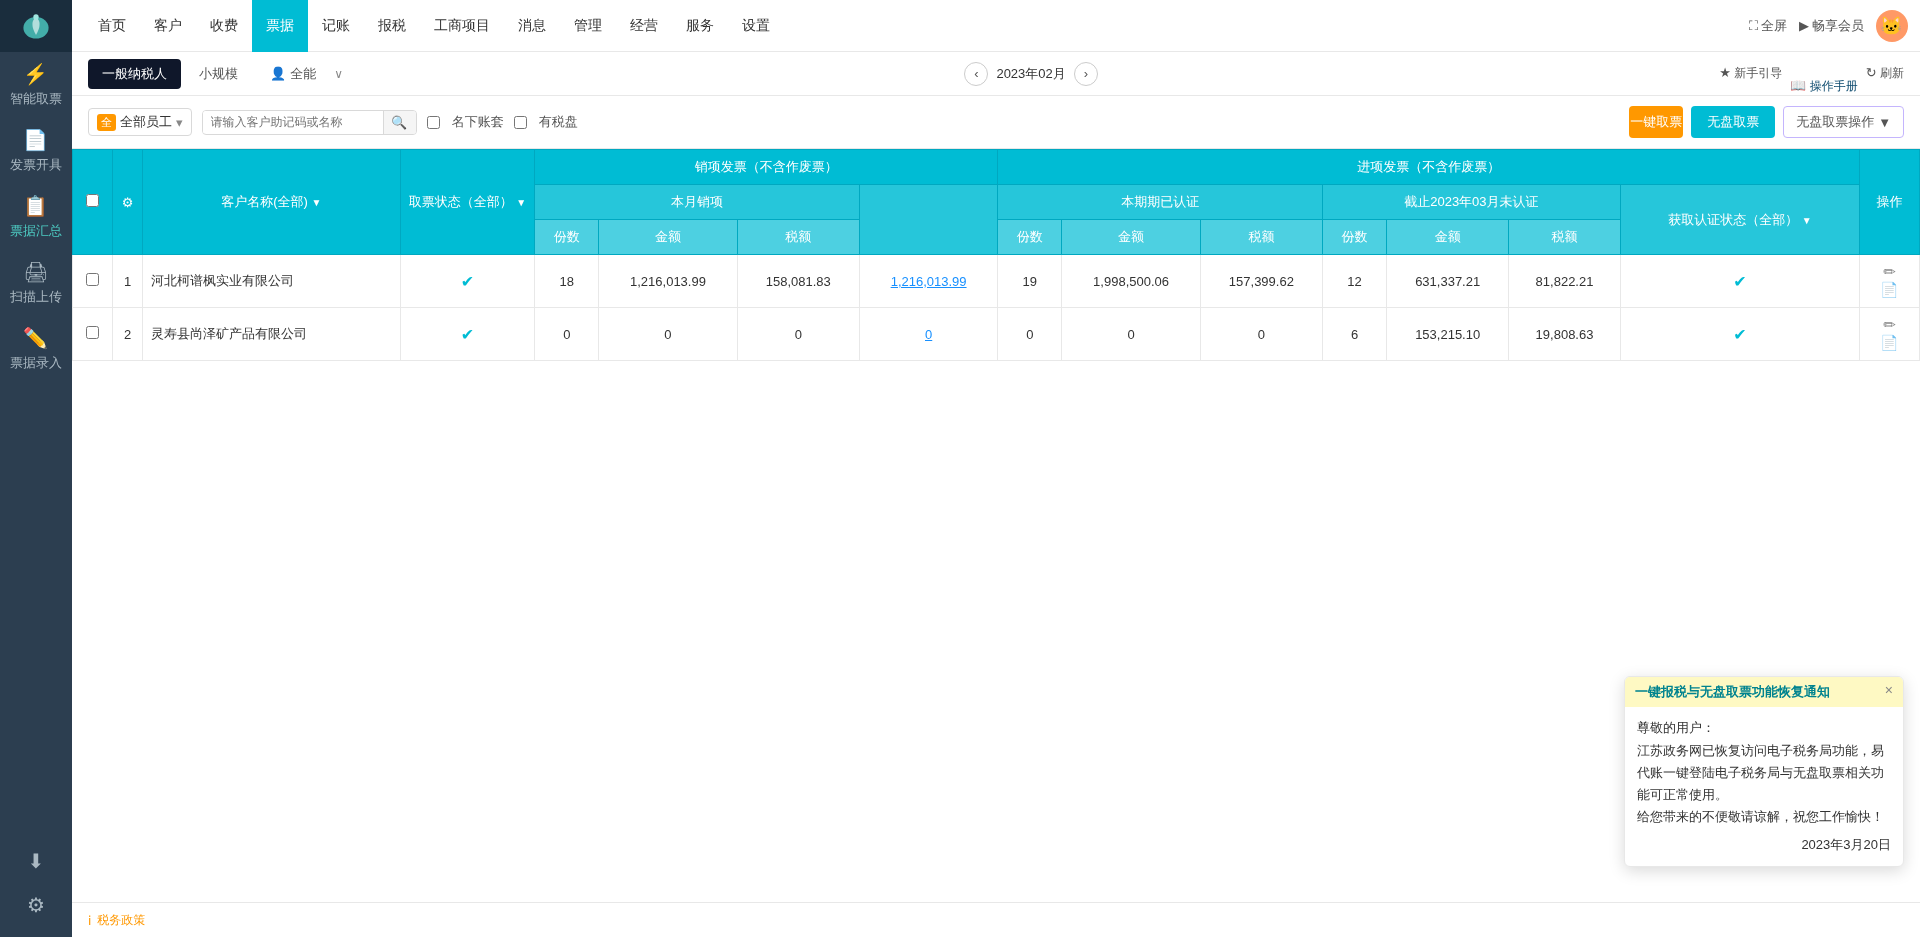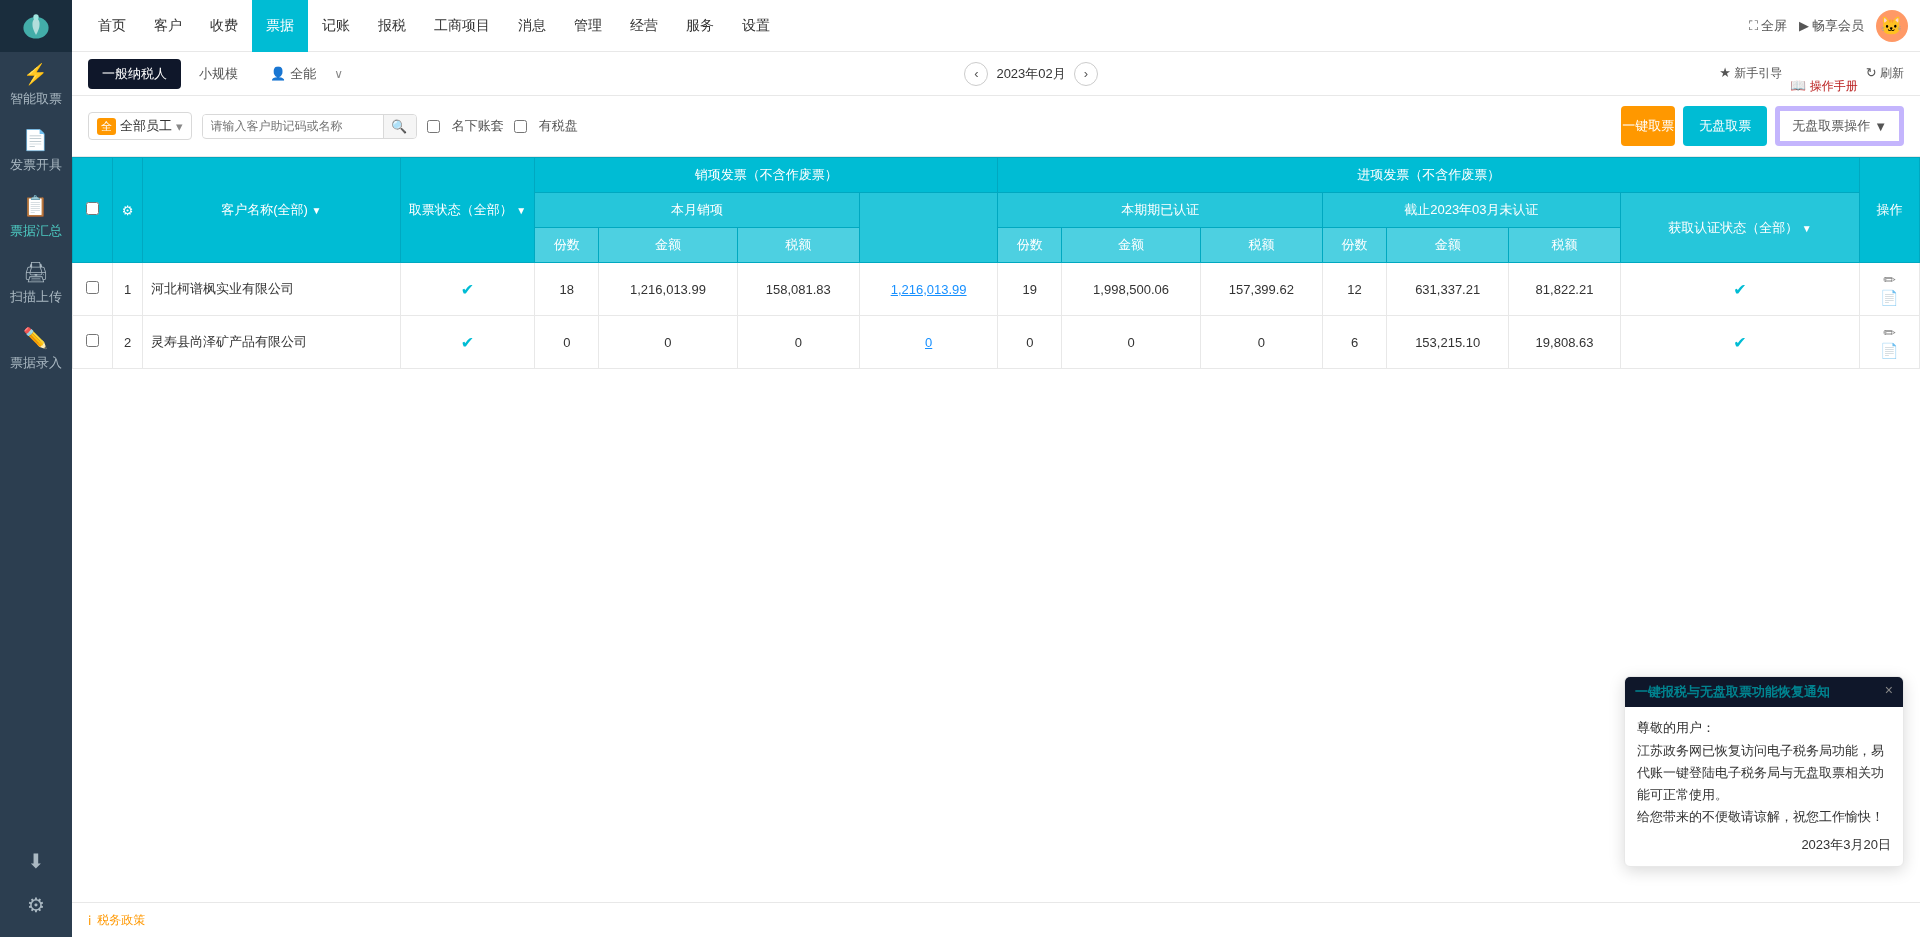--- a/index.html
+++ b/index.html
@@ -175,21 +175,21 @@
     .toolbar-right { margin-left: auto; display: flex; gap: 8px; }
     .btn-orange {
       background: #ff9800; color: #fff; border: none; border-radius: 4px;
       padding: 6px 1px; cursor: pointer; font-size: 13px;
     }
     .btn-teal {
       background: #00bcd4; color: #fff; border: none; border-radius: 4px;
       padding: 6px 16px; cursor: pointer; font-size: 13px;
     }
     .btn-outline {
-      background: #fff; color: #555; border: 5px solid #c4b5fd; border-radius: 4px;
+      background: #fff; color: #555; border: 1px solid #c4b5fd; border-radius: 4px;
       padding: 6px 12px; cursor: pointer; font-size: 13px;
       display: flex; align-items: center; gap: 4px;
     }
 
     
     .table-wrap {
       flex: 1;
       overflow: auto;
       background: #fff;
       margin: 0;
@@ -239,21 +239,21 @@
       bottom: 70px;
       width: 280px;
       background: #fff;
       border: 1px solid #e8e8e8;
       border-radius: 6px;
       box-shadow: 0 4px 16px rgba(0,0,0,0.15);
       z-index: 999;
       overflow: hidden;
     }
     .notification-header {
-      background: #0f172a;
+      background: #fef9c3;
       padding: 6px 10px;
       display: flex;
       align-items: flex-start;
       gap: 6px;
     }
     .notification-close {
       margin-left: auto;
       cursor: pointer;
       color: #888;
       font-size: 14px;
@@ -360,21 +360,21 @@
       <div class="date-nav">
         <button class="arrow-btn">‹</button>
         <span>2023年02月</span>
         <button class="arrow-btn">›</button>
       </div>
 
       <div style="margin-left:auto; display:flex; gap:8px; align-items:center;">
         <span class="btn-text" style="font-size:12px; color:#555;">
           <span>★</span> 新手引导
         </span>
-        <span class="btn-text" style="font-size:12px; color:#b91c1c;margin-top:26px;">
+        <span class="btn-text" style="font-size:12px; color:#0c4a6e;margin-top:26px;">
           <span>📖</span> 操作手册
         </span>
         <span class="btn-text" style="font-size:12px; color:#555;">
           <span>↻</span> 刷新
         </span>
       </div>
     </div>
 
     <div class="toolbar">
       <div class="select-box">

